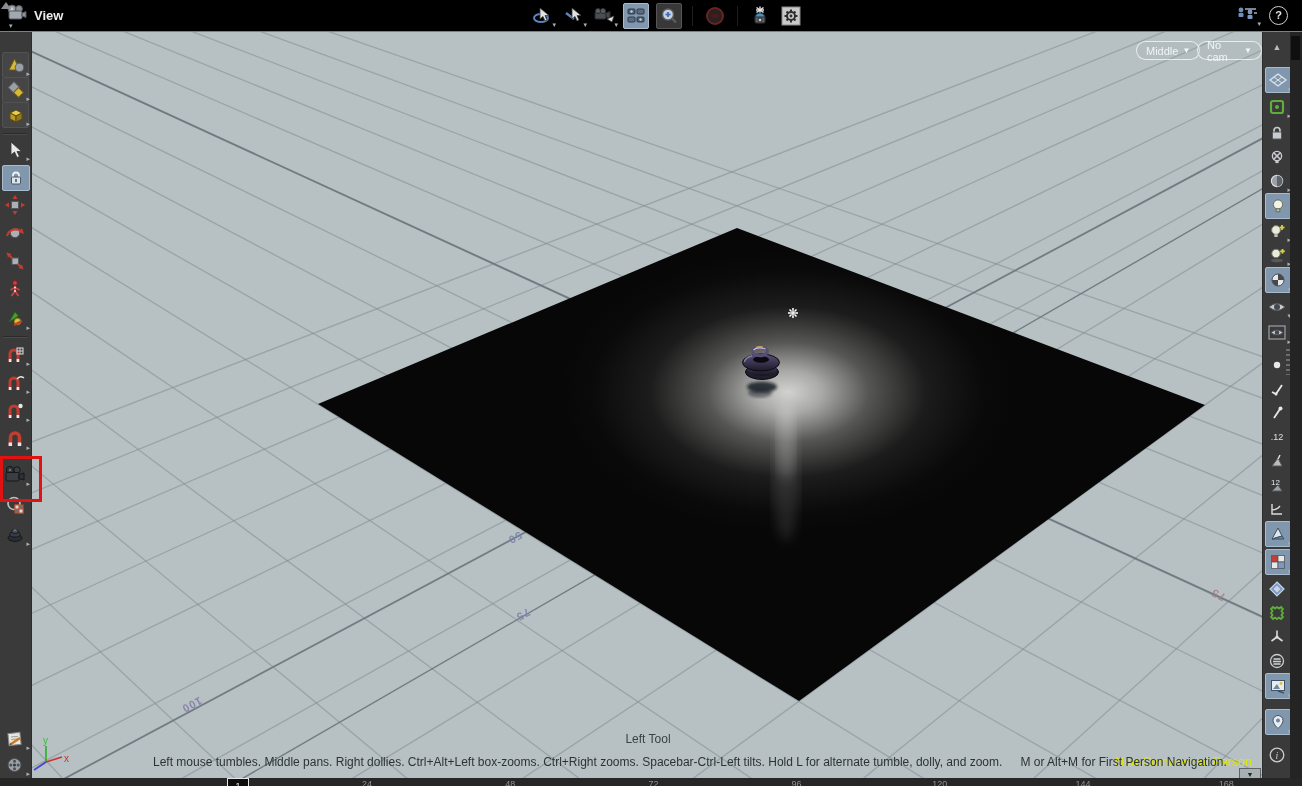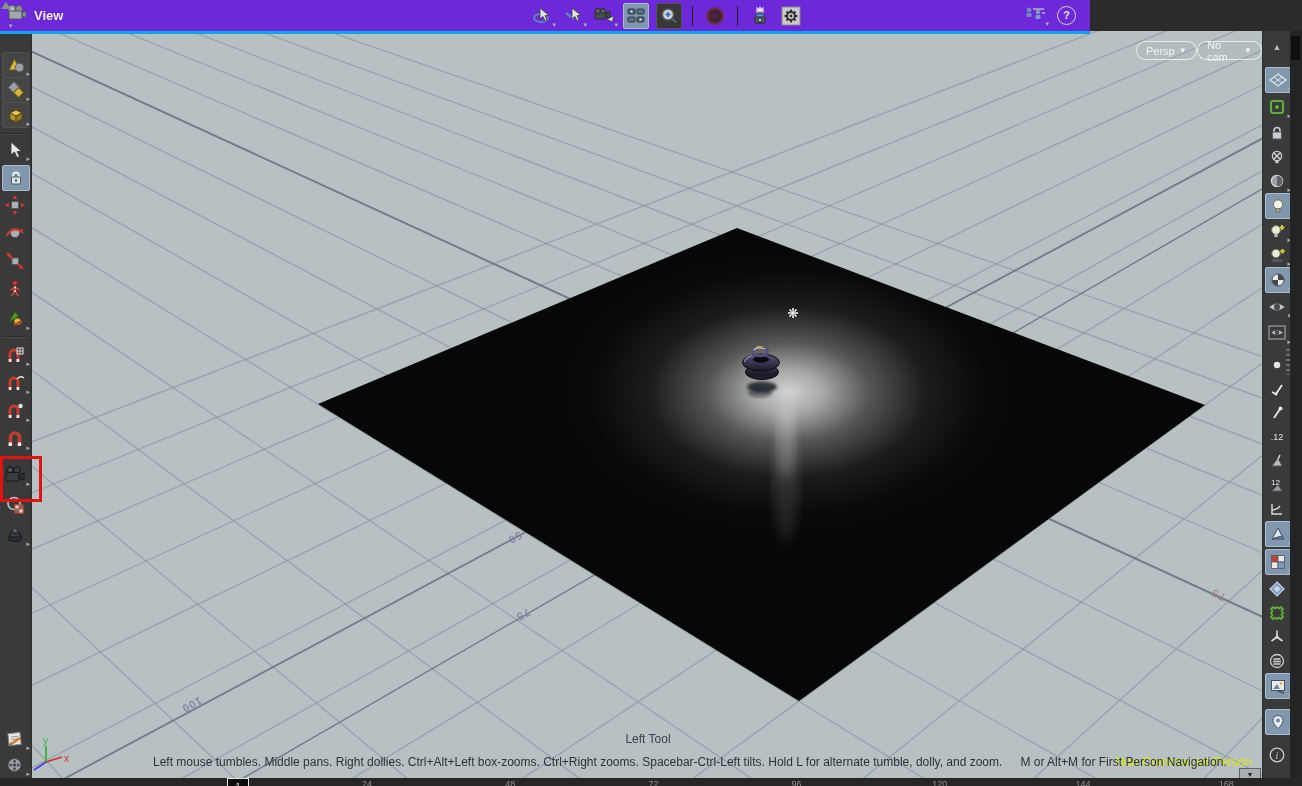--- a/index.html
+++ b/index.html
@@ -1,20 +1,20 @@
 <!DOCTYPE html>
 <html><head>
 <meta charset="utf-8">
 <style>
   html,body{margin:0;padding:0;background:#1c1c1c;}
   #stage{position:relative;width:1302px;height:786px;overflow:hidden;
          font-family:"Liberation Sans",sans-serif;background:#2b2b2b;}
   
-  #topbar{position:absolute;left:0;top:0;width:1090px;height:31px;background:#6d28d9;
-          border-bottom:3px solid #0ea5e9;z-index:40;}
+  #topbar{position:absolute;left:0;top:0;width:1302px;height:31px;background:#000000;
+          border-bottom:1px solid #0ea5e9;z-index:40;}
   #pane-head{position:absolute;left:6px;top:3px;display:flex;align-items:center;gap:6px;}
   #pane-title{color:#ececec;font-size:13px;font-weight:bold;}
   .tbicons{position:absolute;left:530px;top:3px;display:flex;align-items:center;gap:7px;}
   .tbtn{position:relative;width:24px;height:24px;display:flex;align-items:center;justify-content:center;}
   .tbtn.tile{background:#80778;border:1px solid #565656;background:#383838;border-radius:2px;}
   .tbtn.hl{background:#8097ae;border:1px solid #a9bccd;border-radius:2px;}
   .vsep{width:1px;height:20px;background:#1e1e1e;margin:0 3px;}
   #tb-right{position:absolute;right:14px;top:3px;display:flex;align-items:center;gap:10px;}
   .cr{position:absolute;font-size:7px;color:#a8aeb4;right:-2px;bottom:-1px;font-style:normal;}
   .dd{position:absolute;font-size:7px;color:#a8aeb4;left:3px;bottom:-3px;font-style:normal;}
@@ -286,21 +286,21 @@
 
     <div id="grid-labels">
 
     <span class="glabel" style="left: 484px; top: 507px; color: rgb(122, 130, 166); transform: translate(-50%, -50%) rotate(152deg);">50</span>
         <span class="glabel" style="left: 492px; top: 584px; color: rgb(122, 130, 166); transform: translate(-50%, -50%) rotate(152deg);">75</span>
         <span class="glabel" style="left: 161px; top: 674px; color: rgb(131, 122, 166); transform: translate(-50%, -50%) rotate(152deg);">100</span>
         <span class="glabel" style="left: 1187px; top: 564px; color: rgb(166, 127, 127); transform: translate(-50%, -50%) rotate(207deg);">75</span>
       </div>
 
     <div class="pill" style="left:1105px;">
-      <span>Persp</span>
+      <span>Middle</span>
       <span class="caret">▼</span>
     </div>
     <div class="pill" style="left:1166px;">
       <span>No cam</span>
       <span class="caret">▼</span>
     </div>
 
     <div id="status-title">Left Tool</div>
     <div id="help-line">
       <span>Left mouse tumbles. Middle pans. Right dollies. Ctrl+Alt+Left box-zooms. Ctrl+Right zooms. Spacebar-Ctrl-Left tilts. Hold L for alternate tumble, dolly, and zoom.</span><span class="gap2">M or Alt+M for First Person Navigation.</span>

